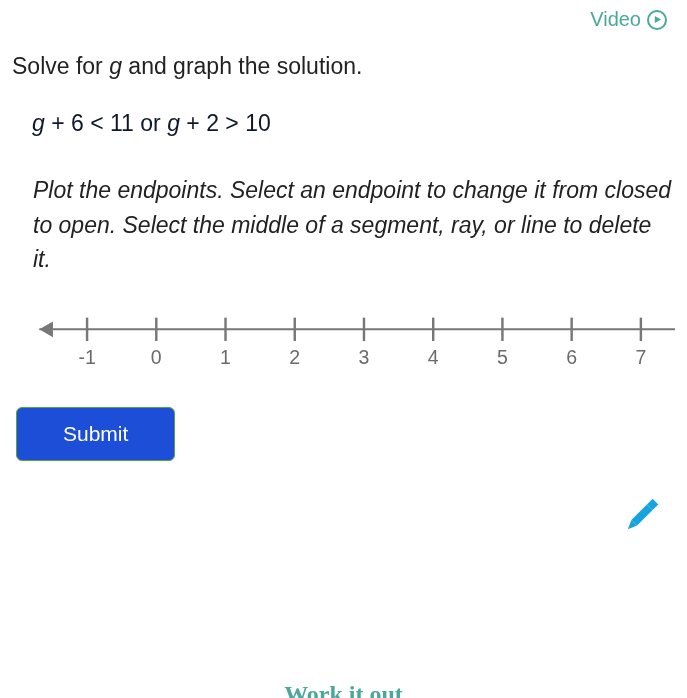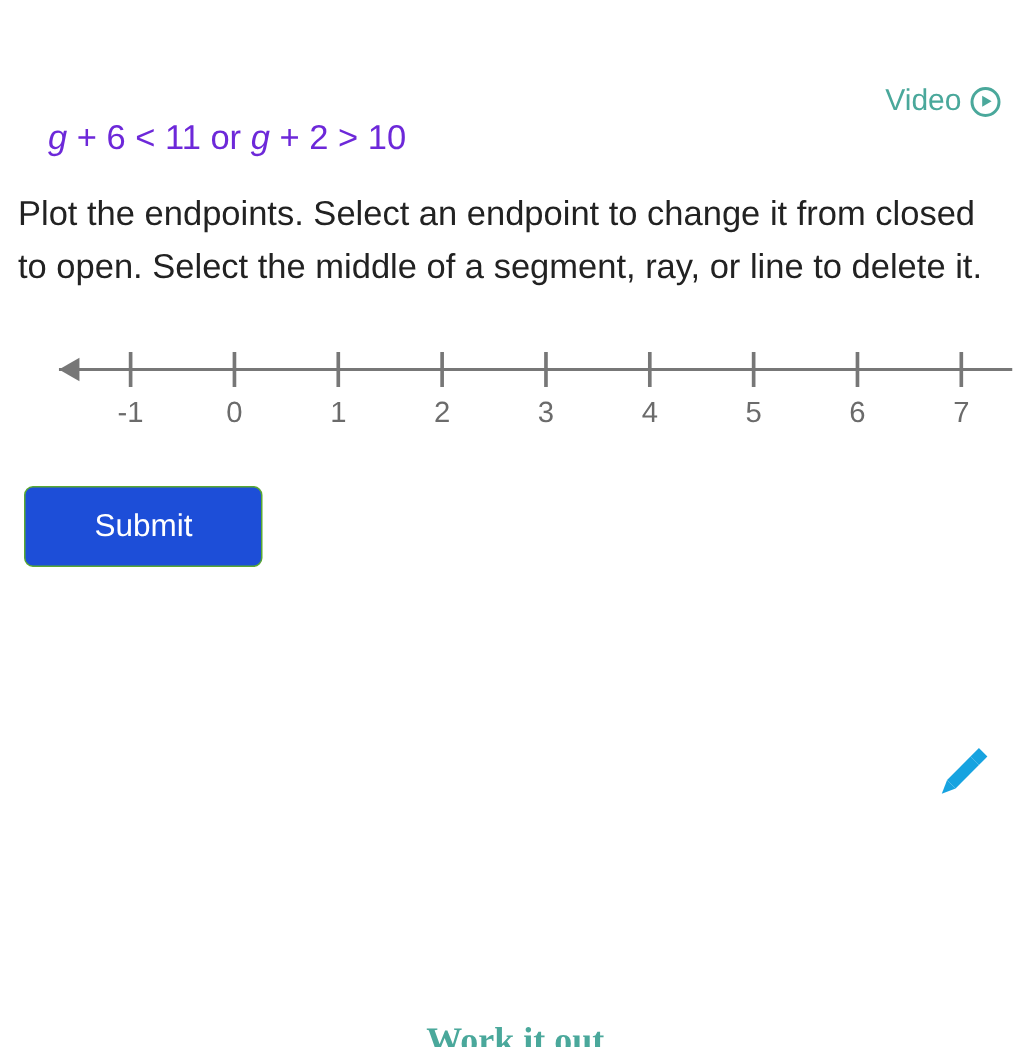--- a/index.html
+++ b/index.html
@@ -16,51 +16,52 @@
   .video-link {
     position: absolute;
     top: 8px;
     right: 20px;
     color: #4aa89b;
     font-size: 20px;
     display: flex;
     align-items: center;
     gap: 6px;
     cursor: pointer;
-    margin-top: 48px;
   }
   .video-icon {
     width: 20px;
     height: 20px;
     border: 2px solid #4aa89b;
     border-radius: 50%;
     display: flex;
     align-items: center;
     justify-content: center;
   }
   .video-icon svg { display: block; }
   .content { padding: 50px 12px 0 12px; }
   .question {
     font-size: 23px;
     color: #222;
     line-height: 1.4;
   }
   .question .g { font-style: italic; }
   .equation {
     font-size: 23px;
-    color: #6d28d9;
-    margin: 28px 0 20px 20px;
+    color: #0f172a;
+    margin: 28px 0 36px 20px;
     font-family: Verdana, Geneva, sans-serif;
   }
   .equation .var { font-style: italic; }
   .instructions {
     font-size: 23px;
+    font-style: italic;
     color: #222;
     line-height: 1.5;
     margin-bottom: 30px;
+    margin-left: 21px;
   }
   .numline-wrap {
     position: relative;
     width: 100%;
     height: 70px;
     margin-bottom: 30px;
     cursor: pointer;
   }
   .numline-svg { width: 100%; height: 70px; display: block; }
   .submit-btn {
@@ -108,20 +109,23 @@
 <div class="video-link">
   <span>Video</span>
   <span class="video-icon">
     <svg width="9" height="9" viewBox="0 0 10 10">
         <polygon points="2,1 9,5 2,9" fill="#4aa89b"></polygon>
       </svg>
   </span>
 </div>
 
 <div class="content">
+  <div class="question">
+    <span>Solve for </span><span class="g">g</span><span> and graph the solution.</span>
+  </div>
 
   <div class="equation">
     <span class="var">g</span><span> + 6 &lt; 11 or </span><span class="var">g</span><span> + 2 &gt; 10</span>
   </div>
 
   <div class="instructions">Plot the endpoints. Select an endpoint to change it from closed to open. Select the middle of a segment, ray, or line to delete it.</div>
 
   <div class="numline-wrap">
     <svg class="numline-svg" viewBox="0 0 680 70">
       <line x1="28" y1="22" x2="680" y2="22" stroke="#777" stroke-width="2"></line>

